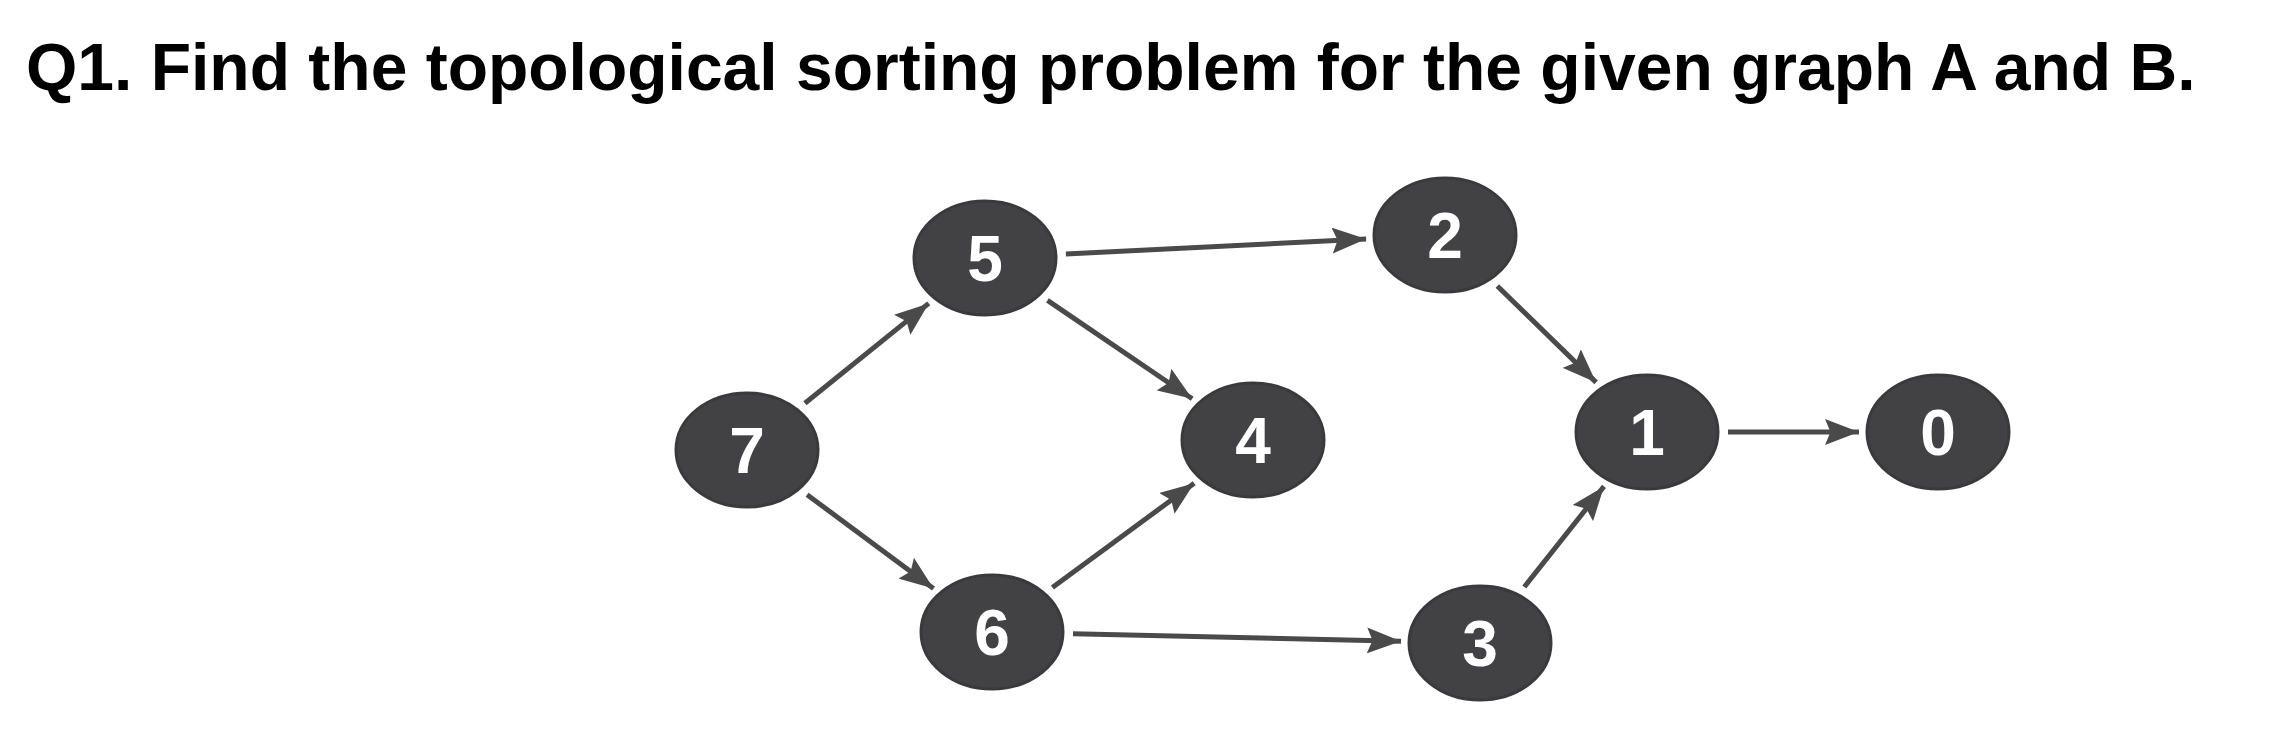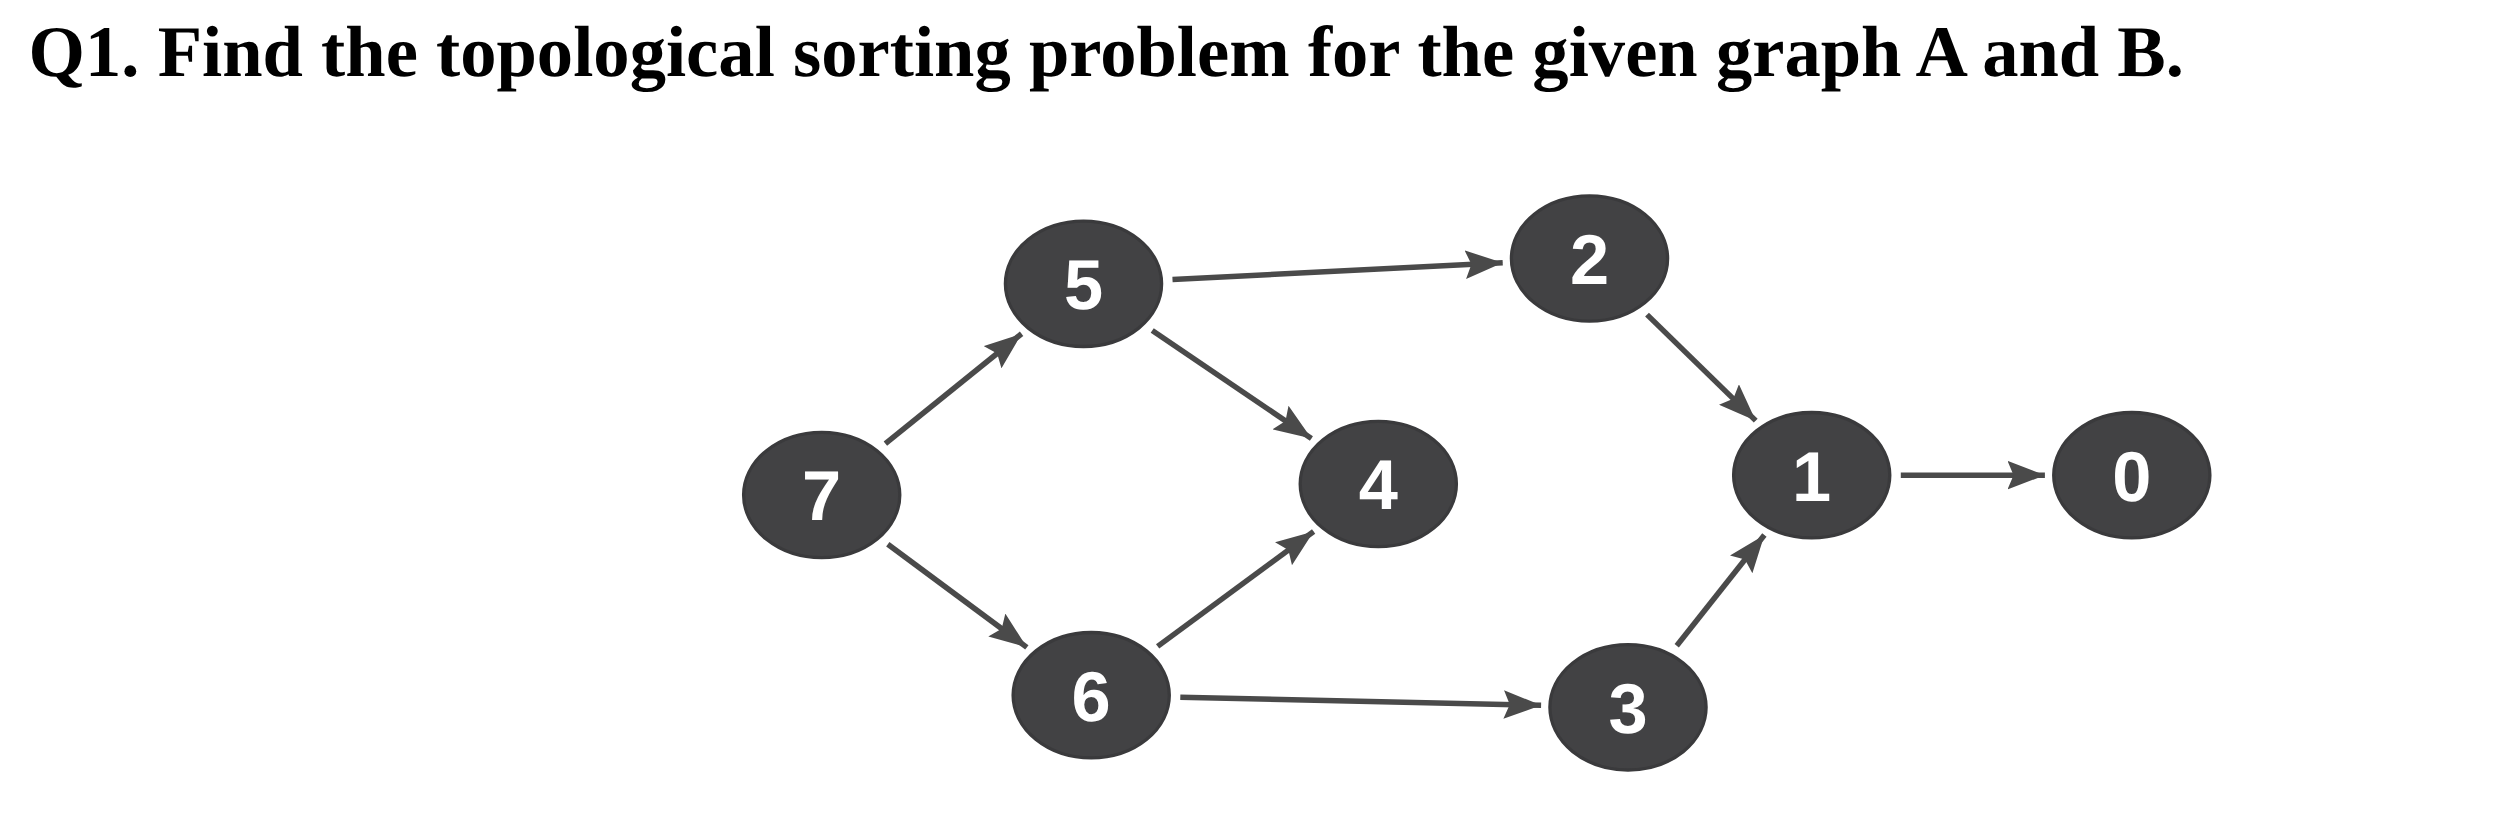--- a/index.html
+++ b/index.html
@@ -10,22 +10,22 @@
     position: relative;
     width: 2275px;
     height: 748px;
     background: #ffffff;
     overflow: hidden;
     font-family: "Liberation Sans", "DejaVu Sans", sans-serif;
   }
   .question-title {
     position: absolute;
     left: 26px;
-    top: 8px;
-    font-family: Liberation Serif, serif;
+    top: 28px;
+    font-family: Liberation Sans, sans-serif;
     font-weight: bold;
     font-size: 66px;
     line-height: 1.2;
     color: #000000;
     white-space: nowrap;
   }
   .graph-svg {
     position: absolute;
     left: 0;
     top: 0;

